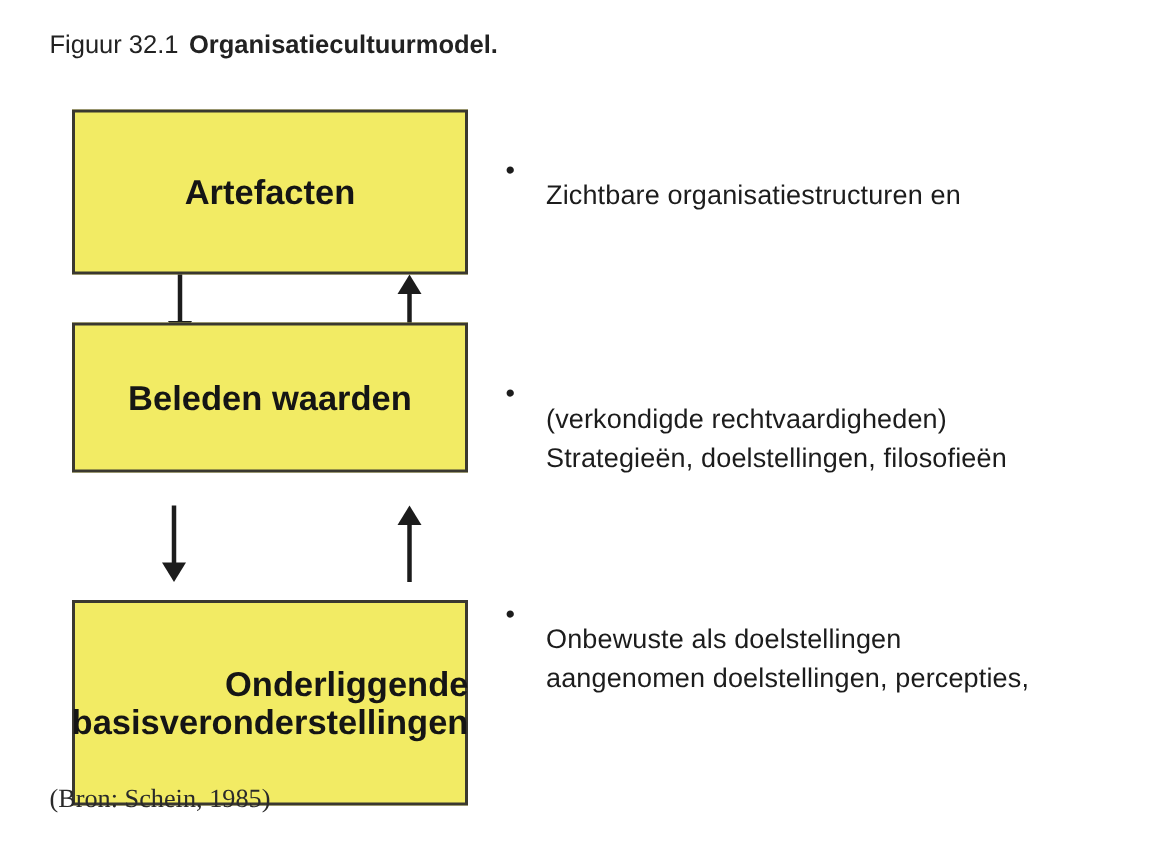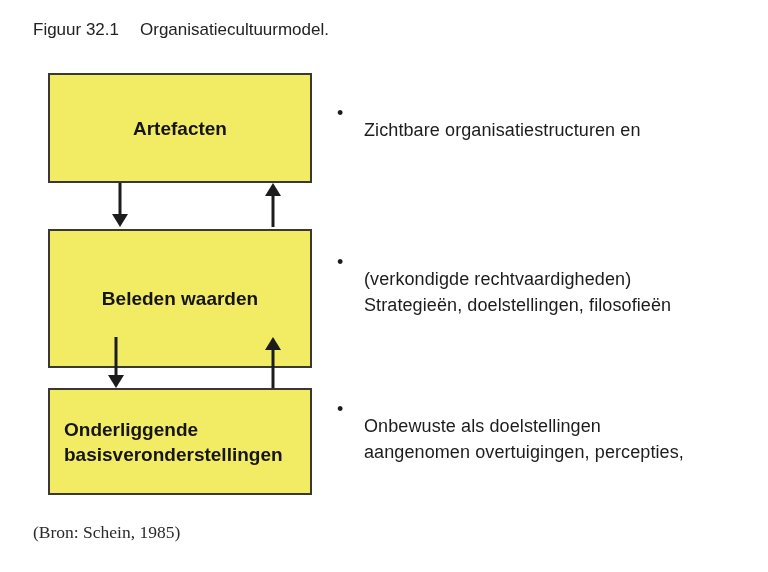--- a/index.html
+++ b/index.html
@@ -17,35 +17,35 @@
     background:var(--background);
     font-family:"Liberation Sans", sans-serif;
     color:var(--text);
     overflow:hidden;
   }
   .figure-title{
     position:absolute;left:33px;top:19px;
     font-size:17px;line-height:22px;color:#222;
     white-space:nowrap;
   }
-  .figure-title .fig-name{font-weight:normal;margin-left:21px;}
+  .figure-title .fig-name{font-weight:bold;margin-left:7px;}
 
   .model-box{
     position:absolute;left:48px;width:264px;
     background:var(--box-fill);
     border:2px solid var(--box-border);
     display:flex;align-items:center;justify-content:center;
-    text-align:left;
-    font-weight:bold;font-size:19px;line-height:25px;
+    text-align:right;
+    font-weight:bold;font-size:23px;line-height:25px;
     color:#151515;
     padding:0 14px;
   }
   .box-1{top:73px;height:110px;}
-  .box-2{top:229px;height:139px;}
-  .box-3{top:388px;height:107px;}
+  .box-2{top:215px;height:100px;}
+  .box-3{top:400px;height:137px;}
 
   svg.arrow-gap{position:absolute;left:48px;overflow:visible;}
   .gap-1{top:183px;}
   .gap-2{top:337px;}
   svg.arrow-gap line{stroke:var(--arrow);stroke-width:3;}
   svg.arrow-gap polygon{fill:var(--arrow);}
 
   .bullet-row{
     position:absolute;left:337px;width:420px;
     display:flex;align-items:flex-start;
@@ -121,19 +121,19 @@
     <div class="bullet-text">
       <div>(verkondigde rechtvaardigheden)</div>
       <div>Strategieën, doelstellingen, filosofieën</div>
     </div>
   </div>
 
   <div class="bullet-row bullet-3">
     <span class="bullet-dot">•</span>
     <div class="bullet-text">
       <div>Onbewuste als doelstellingen</div>
-      <div>aangenomen overtuigingen, percepties,</div>
+      <div>aangenomen doelstellingen, percepties,</div>
     </div>
   </div>
 
   <div class="source-citation">(Bron: Schein, 1985)</div>
 
 </div>
 
 </body></html>

